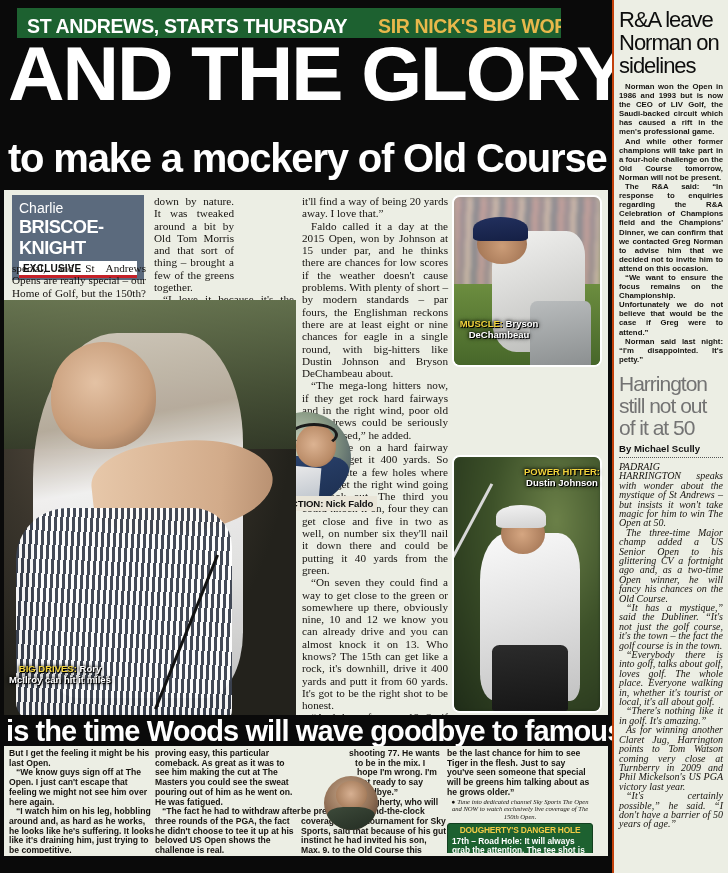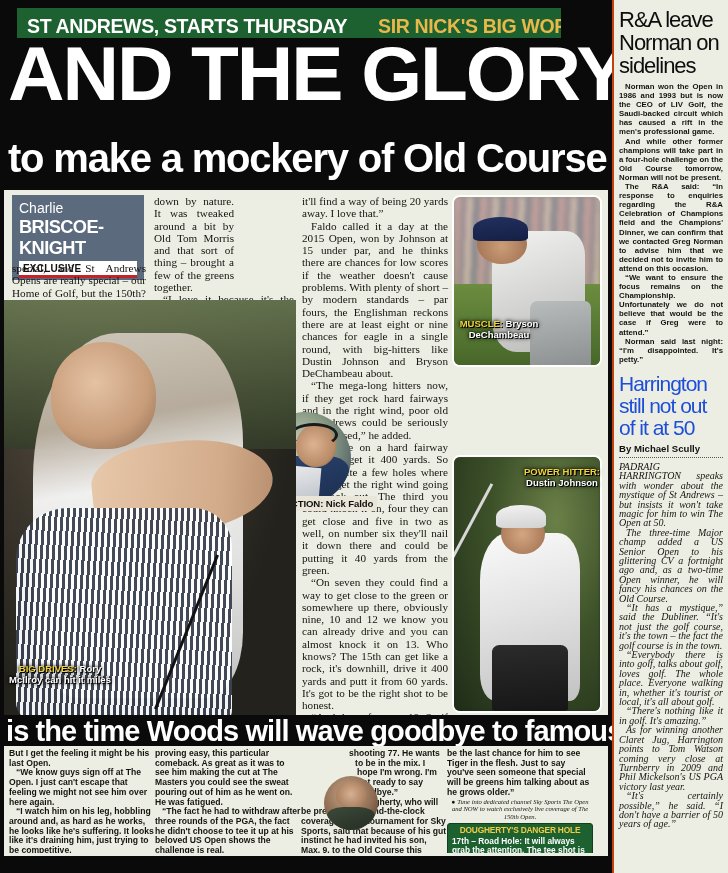--- a/index.html
+++ b/index.html
@@ -429,21 +429,21 @@
     margin-top: 5px;
     text-align: justify;
   }
   .side-body p { margin: 0; }
   .side-body p.ind { text-indent: 6px; }
   .side-head2 {
     font-family: "Liberation Sans", sans-serif;
     font-size: 21px;
     line-height: 22px;
     font-weight: normal;
-    color: #1d4ed8;
+    color: #737373;
     letter-spacing: -1px;
     margin-top: 9px;
   }
   .side-byline {
     font-size: 9.6px; font-weight: bold; color: #111;
     margin-top: 4px;
     border-bottom: 1px dotted #555;
     padding-bottom: 3px;
   }
   .side-italic {

